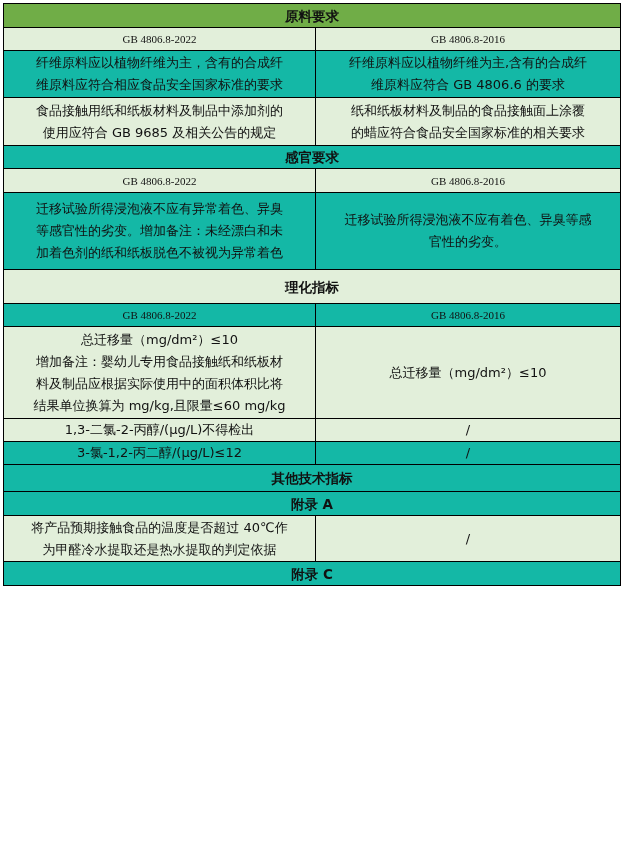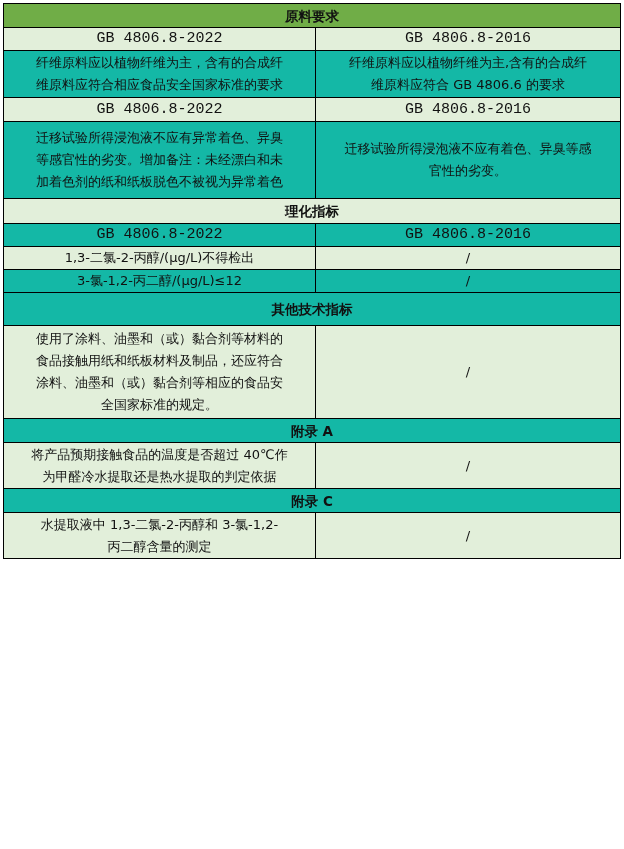--- a/index.html
+++ b/index.html
@@ -15,21 +15,21 @@
   }
   table.cmp td {
     border: 1px solid #000;
     padding: 0 3px;
     text-align: center;
     vertical-align: middle;
     line-height: 22px;
     overflow: hidden;
   }
   td.sec { font-weight: bold; font-size: 13.5px; }
-  td.hdr { font-family: Liberation Mono, monospace; font-size: 15px; }
+  td.hdr { font-family: Liberation Serif, serif; font-size: 11px; }
   tr.dark td { background: #70ad47; }
   tr.light td { background: #e2efda; }
   tr.white td { background: #14b8a6; }
   .line { display: block; white-space: nowrap; }
 </style>
 </head>
 <body>
 
 <div class="wrap">
 <table class="cmp">
@@ -49,96 +49,100 @@
     <tr class="white" style="height:47px">
       <td>
         <span class="line">纤维原料应以植物纤维为主，含有的合成纤</span>
         <span class="line">维原料应符合相应食品安全国家标准的要求</span>
       </td>
       <td>
         <span class="line">纤维原料应以植物纤维为主,含有的合成纤</span>
         <span class="line">维原料应符合 GB 4806.6 的要求</span>
       </td>
     </tr>
+    <tr class="light" style="height:48px">
+      <td>
+        <span class="line">食品接触用纸和纸板材料及制品中添加剂的</span>
+        <span class="line">使用应符合 GB 9685 及相关公告的规定</span>
+      </td>
+      <td>
+        <span class="line">纸和纸板材料及制品的食品接触面上涂覆</span>
+        <span class="line">的蜡应符合食品安全国家标准的相关要求</span>
+      </td>
+    </tr>
 
+    <tr class="white" style="height:23px">
+      <td class="sec" colspan="2">感官要求</td>
+    </tr>
     <tr class="light" style="height:24px">
       <td class="hdr">GB 4806.8-2022</td>
       <td class="hdr">GB 4806.8-2016</td>
     </tr>
     <tr class="white" style="height:77px">
       <td>
         <span class="line">迁移试验所得浸泡液不应有异常着色、异臭</span>
         <span class="line">等感官性的劣变。增加备注：未经漂白和未</span>
         <span class="line">加着色剂的纸和纸板脱色不被视为异常着色</span>
       </td>
       <td>
         <span class="line">迁移试验所得浸泡液不应有着色、异臭等感</span>
         <span class="line">官性的劣变。</span>
       </td>
     </tr>
 
-    <tr class="light" style="height:25px">
+    <tr class="light" style="height:34px">
       <td class="sec" colspan="2">理化指标</td>
     </tr>
     <tr class="white" style="height:23px">
       <td class="hdr">GB 4806.8-2022</td>
       <td class="hdr">GB 4806.8-2016</td>
+    </tr>
+    <tr class="light" style="height:92px">
+      <td>
+        <span class="line">总迁移量（mg/dm²）≤10</span>
+        <span class="line">增加备注：婴幼儿专用食品接触纸和纸板材</span>
+        <span class="line">料及制品应根据实际使用中的面积体积比将</span>
+        <span class="line">结果单位换算为 mg/kg,且限量≤60 mg/kg</span>
+      </td>
+      <td>
+        <span class="line">总迁移量（mg/dm²）≤10</span>
+      </td>
     </tr>
     <tr class="light" style="height:16px">
       <td>
         <span class="line">1,3-二氯-2-丙醇/(μg/L)不得检出</span>
       </td>
       <td>
         <span class="line">/</span>
       </td>
     </tr>
     <tr class="white" style="height:14px">
       <td>
         <span class="line">3-氯-1,2-丙二醇/(μg/L)≤12</span>
       </td>
       <td>
         <span class="line">/</span>
       </td>
     </tr>
 
-    <tr class="white" style="height:33px">
+    <tr class="white" style="height:27px">
       <td class="sec" colspan="2">其他技术指标</td>
-    </tr>
-    <tr class="light" style="height:93px">
-      <td>
-        <span class="line">使用了涂料、油墨和（或）黏合剂等材料的</span>
-        <span class="line">食品接触用纸和纸板材料及制品，还应符合</span>
-        <span class="line">涂料、油墨和（或）黏合剂等相应的食品安</span>
-        <span class="line">全国家标准的规定。</span>
-      </td>
-      <td>
-        <span class="line">/</span>
-      </td>
     </tr>
 
     <tr class="white" style="height:24px">
       <td class="sec" colspan="2">附录 A</td>
     </tr>
     <tr class="light" style="height:46px">
       <td>
         <span class="line">将产品预期接触食品的温度是否超过 40℃作</span>
         <span class="line">为甲醛冷水提取还是热水提取的判定依据</span>
       </td>
       <td>
         <span class="line">/</span>
       </td>
     </tr>
 
     <tr class="white" style="height:24px">
       <td class="sec" colspan="2">附录 C</td>
     </tr>
-    <tr class="light" style="height:46px">
-      <td>
-        <span class="line">水提取液中 1,3-二氯-2-丙醇和 3-氯-1,2-</span>
-        <span class="line">丙二醇含量的测定</span>
-      </td>
-      <td>
-        <span class="line">/</span>
-      </td>
-    </tr>
   </tbody>
 </table>
 </div>
 
 </body></html>

